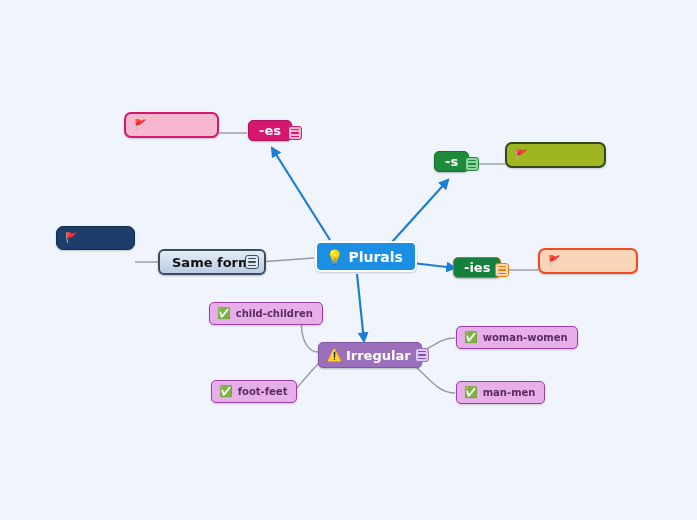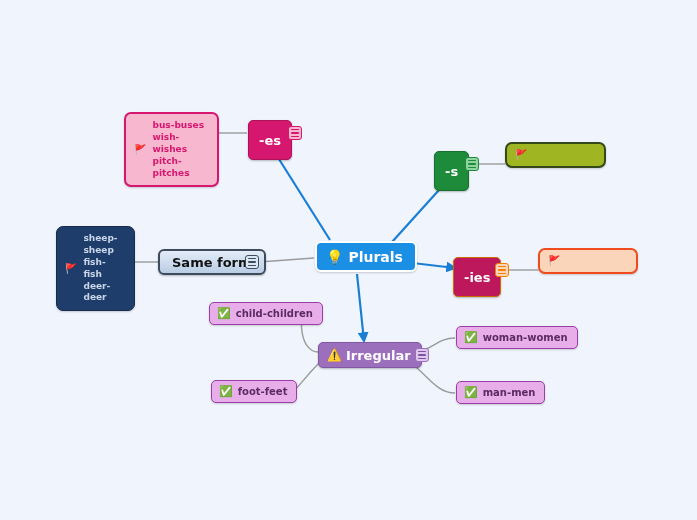--- a/index.html
+++ b/index.html
@@ -49,32 +49,32 @@
     color: #ffffff;
     font-size: 14px;
     font-weight: bold;
     box-shadow: 0 1px 2px rgba(0,0,0,0.18);
     gap: 5px;
   }
   .central .emoji { font-size: 14px; line-height: 1; }
 
   
   .rule {
-    height: 40px;
+    height: 21px;
     padding: 0 10px;
     border-radius: 5px;
     color: #ffffff;
     font-size: 13px;
     font-weight: bold;
     justify-content: center;
     box-shadow: 0 1px 2px rgba(0,0,0,0.25);
   }
   .rule-es   { left: 248px; top: 120px; background: #d6176f; border: 1px solid #b01259; }
   .rule-s    { left: 434px; top: 151px; background: #1e8b3a; border: 1px solid #17702e; }
-  .rule-ies  { left: 453px; top: 257px; background: #be185d; border: 1px solid #cc6c00; }
+  .rule-ies  { left: 453px; top: 257px; background: #15803d; border: 1px solid #cc6c00; }
 
   .sameform {
     left: 158px;
     top: 249px;
     height: 26px;
     padding: 0 12px;
     justify-content: center;
     background: linear-gradient(#e3ecf7, #b9cde4);
     border: 2px solid #3d4b5c;
     border-radius: 6px;
@@ -229,23 +229,20 @@
   <div class="node rule rule-es">
     <span>-es</span>
   </div>
   <div class="note note-es">
       <i></i>
       <i></i>
       <i></i>
     </div>
   <div class="node examples ex-es">
     <span class="flag">🚩</span>
-    <span class="lines">bus-buses
-wish-wishes
-pitch-pitches</span>
   </div>
 
   <div class="node rule rule-s">
     <span>-s</span>
   </div>
   <div class="note note-s">
       <i></i>
       <i></i>
       <i></i>
     </div>
@@ -268,23 +265,20 @@
   <div class="node sameform">
     <span>Same form</span>
   </div>
   <div class="note note-same">
       <i></i>
       <i></i>
       <i></i>
     </div>
   <div class="node examples ex-same">
     <span class="flag">🚩</span>
-    <span class="lines">sheep-sheep
-fish-fish
-deer-deer</span>
   </div>
 
   <div class="node irregular">
     <span class="emoji">⚠️</span>
     <span>Irregular</span>
   </div>
   <div class="note note-irr">
       <i></i>
       <i></i>
       <i></i>

